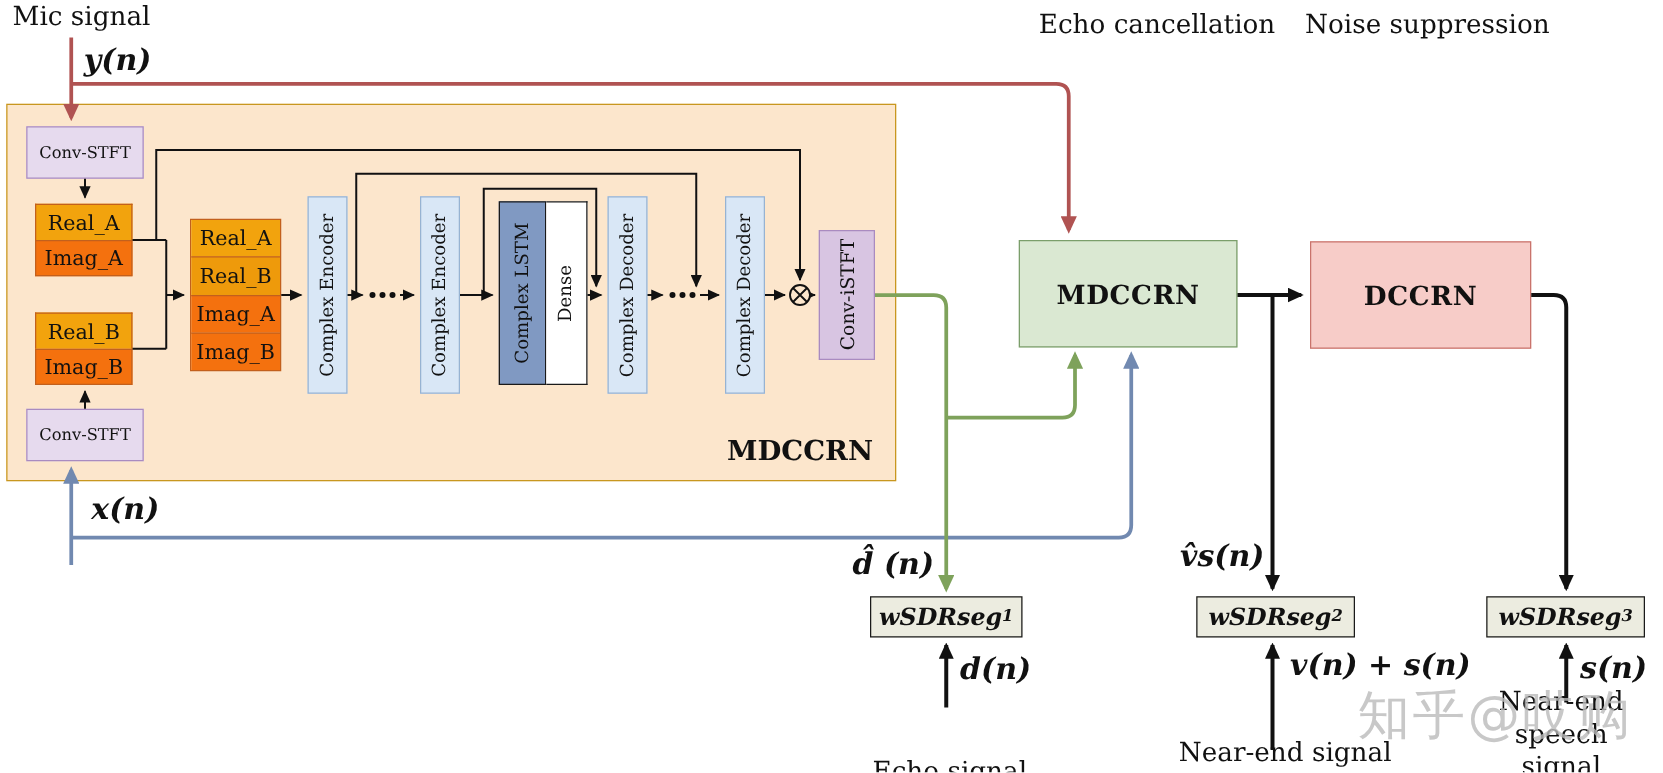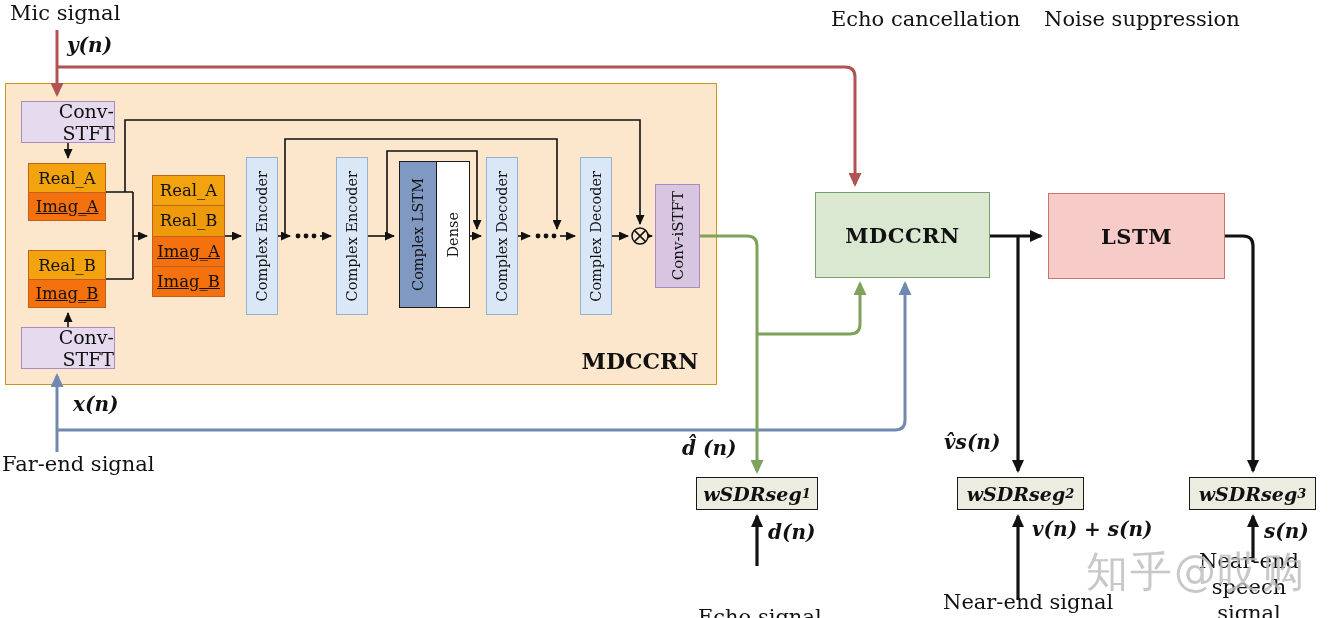--- a/index.html
+++ b/index.html
@@ -2,28 +2,28 @@
 <html style="--c-red: #B05352; --c-green: #7EA25B; --c-blue: #7189B0; --c-line: #111111; --c-peach_bg: #FCE6CC; --c-peach_border: #C8971F; --c-lavender_bg: #E6DAEE; --c-lavender_border: #A98BC0; --c-istft_bg: #D8C5E2; --c-gold: #F2A30D; --c-gold2: #EE9A0B; --c-orange: #F4710E; --c-orange_border: #C2601D; --c-enc_bg: #D9E7F6; --c-enc_border: #97B3D2; --c-lstm_bg: #8099C2; --c-mdccrn_bg: #DAE8D2; --c-mdccrn_border: #7B9E6B; --c-dccrn_bg: #F7CCC8; --c-dccrn_border: #C9736C; --c-loss_bg: #ECECE0; --c-watermark: #BBBBBB;"><head>
 <meta charset="utf-8">
 <style>
   html,body{margin:0;padding:0;background:#ffffff;}
   #canvas{
     position:relative;width:1330px;height:618px;background:#fff;
     font-family:"DejaVu Serif","Liberation Serif",serif;color:#111;overflow:hidden;
   }
   .abs{position:absolute;box-sizing:border-box;}
   .lbl{position:absolute;white-space:nowrap;font-size:21px;color:#111;}
-  .math{position:absolute;white-space:nowrap;font-style:italic;font-weight:bold;font-size:20px;color:#111;}
+  .math{position:absolute;white-space:nowrap;font-style:italic;font-weight:bold;font-size:24px;color:#111;}
   .box{position:absolute;box-sizing:border-box;display:flex;align-items:center;justify-content:center;text-align:center;}
   .peach{background:var(--c-peach_bg);border:1.5px solid var(--c-peach_border);}
-  .lav{background:var(--c-lavender_bg);border:1.5px solid var(--c-lavender_border);font-size:19px;text-align:right;}
+  .lav{background:var(--c-lavender_bg);border:1.5px solid var(--c-lavender_border);font-size:13px;}
   .istft{background:var(--c-istft_bg);border:1.5px solid var(--c-lavender_border);}
   .gold{background:var(--c-gold);}
   .gold2{background:var(--c-gold2);}
-  .orange{background:var(--c-orange);text-decoration:underline;}
+  .orange{background:var(--c-orange);}
   .opair{border:1.2px solid var(--c-orange_border);font-size:16.5px;}
   .enc{background:var(--c-enc_bg);border:1.2px solid var(--c-enc_border);}
   .vtext{writing-mode:vertical-rl;transform:rotate(180deg);white-space:nowrap;font-size:14.5px;}
   .stackrow{flex:1;display:flex;align-items:center;justify-content:center;font-size:16.5px;}
   .stackrow + .stackrow{border-top:1.2px solid var(--c-orange_border);}
   .bigblock{font-weight:bold;font-size:21px;letter-spacing:.5px;}
   .loss{background:var(--c-loss_bg);border:1.6px solid #1a1a1a;font-style:italic;font-weight:bold;font-size:19px;}
   .loss sub{font-size:13px;font-style:italic;}
   svg{position:absolute;left:0;top:0;z-index:3;pointer-events:none;}
   .z1{z-index:1;} .z2{z-index:2;}
@@ -36,21 +36,20 @@
 <div id="canvas">
 
   <div class="box peach z1" style="left:5px;top:83px;width:712px;height:302px;"></div>
   <div class="abs z2" style="left:570px;top:348px;width:140px;text-align:center;font-weight:bold;font-size:22px;">MDCCRN</div>
 
   <div class="lbl" style="left:10px;top:1px;">Mic signal</div>
   <div class="math" style="left:67px;top:33px;">y(n)</div>
   <div class="lbl" style="left:1044px;top:7px;">Noise suppression</div>
   <div class="lbl" style="left:831px;top:7px;">Echo cancellation</div>
   <div class="math" style="left:73px;top:392px;">x(n)</div>
-  <div class="lbl" style="left:2px;top:452px;">Far-end signal</div>
 
   <div class="box lav z2" style="left:21px;top:101px;width:94px;height:42px;">Conv-STFT</div>
 
   <div class="box gold opair z2" style="left:28px;top:163px;width:78px;height:29px;border-bottom:none;">Real_A</div>
   <div class="box orange opair z2" style="left:28px;top:192px;width:78px;height:29px;">Imag_A</div>
 
   <div class="box gold opair z2" style="left:28px;top:250px;width:78px;height:29px;border-bottom:none;">Real_B</div>
   <div class="box orange opair z2" style="left:28px;top:279px;width:78px;height:29px;">Imag_B</div>
 
   <div class="box lav z2" style="left:21px;top:327px;width:94px;height:42px;">Conv-STFT</div>
@@ -81,21 +80,21 @@
   </div>
   <div class="box enc z2" style="left:580px;top:157px;width:32px;height:158px;">
     <span class="vtext">Complex Decoder</span>
   </div>
 
   <div class="box istft z2" style="left:655px;top:184px;width:45px;height:104px;">
     <span class="vtext" style="font-size:15px;">Conv-iSTFT</span>
   </div>
 
   <div class="box bigblock z2" style="left:815px;top:192px;width:175px;height:86px;background:var(--c-mdccrn_bg);border:1.5px solid var(--c-mdccrn_border);">MDCCRN</div>
-  <div class="box bigblock z2" style="left:1048px;top:193px;width:177px;height:86px;background:var(--c-dccrn_bg);border:1.5px solid var(--c-dccrn_border);">LSTM</div>
+  <div class="box bigblock z2" style="left:1048px;top:193px;width:177px;height:86px;background:var(--c-dccrn_bg);border:1.5px solid var(--c-dccrn_border);">DCCRN</div>
 
   <div class="box loss z2" style="left:696px;top:477px;width:122px;height:33px;">
     <span>wSDRseg</span>
       <sub>1</sub>
   </div>
   <div class="box loss z2" style="left:957px;top:477px;width:127px;height:33px;">
     <span>wSDRseg</span>
       <sub>2</sub>
   </div>
   <div class="box loss z2" style="left:1189px;top:477px;width:127px;height:33px;">

